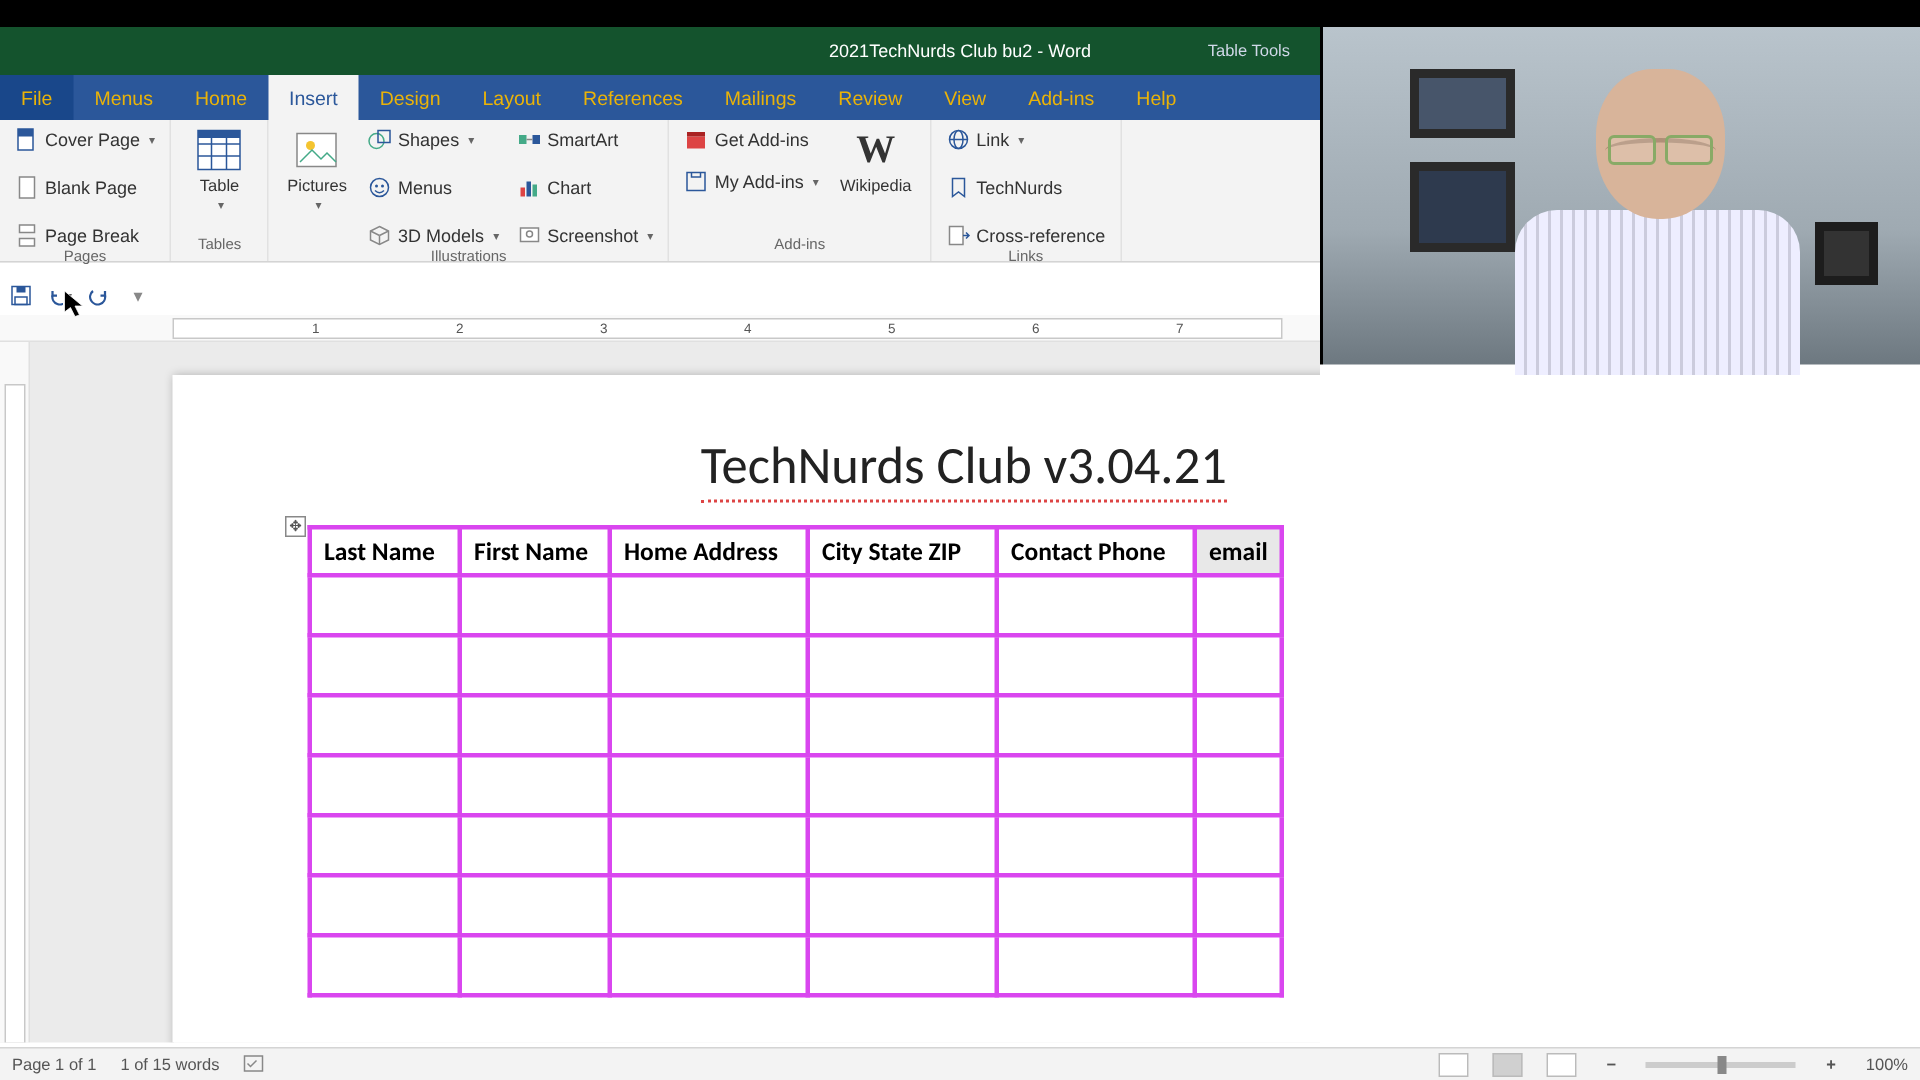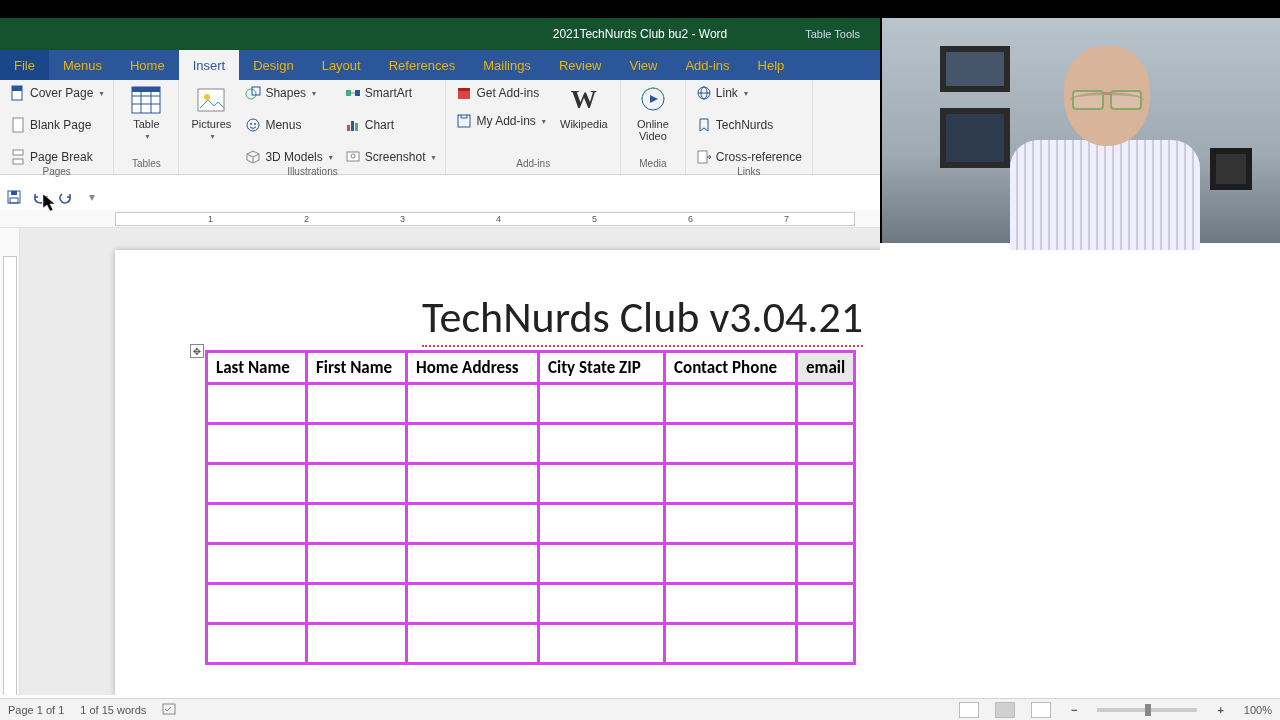--- a/index.html
+++ b/index.html
@@ -35,21 +35,21 @@
 
 .ruler-area { position: absolute; top: 210px; left: 0; width: 880px; height: 18px; background: #f9f9f9; border-bottom: 1px solid #e0e0e0; }
 .ruler-h { position: absolute; left: 115px; top: 2px; width: 740px; height: 14px; background: #fff; border: 1px solid #c8c8c8; font-size: 9px; color: #555; }
 .ruler-h .tick { position: absolute; top: 1px; }
 .tabstop { position: absolute; left: 4px; top: 214px; width: 14px; height: 14px; border: 1px solid #999; background: #fff; font-size: 9px; color: #333; display: flex; align-items: center; justify-content: center; }
 
 .doc-area { position: absolute; top: 228px; left: 0; width: 880px; bottom: 25px; background: #ebebeb; overflow: hidden; }
 .vruler { position: absolute; left: 0; top: 0; width: 20px; bottom: 0; background: #f9f9f9; border-right: 1px solid #e0e0e0; }
 .vruler .vstrip { position: absolute; left: 3px; top: 28px; width: 14px; height: 440px; background: #fff; border: 1px solid #c8c8c8; }
 .page { position: absolute; left: 115px; top: 22px; width: 1055px; min-height: 700px; background: #fff; box-shadow: 0 0 6px rgba(0,0,0,.25); }
-.doc-title { font-family: Calibri, sans-serif; font-size: 44px; color: #222; text-align: center; margin-top: 40px; }
+.doc-title { font-family: Calibri, sans-serif; font-size: 35px; color: #222; text-align: center; margin-top: 40px; }
 .doc-title .spellwiggle { background: linear-gradient(90deg, transparent 0, transparent 90%) bottom repeat-x; border-bottom: 2px dotted #d44; padding-bottom: 1px; }
 
 .table-anchor { position: absolute; left: 75px; top: 94px; width: 14px; height: 14px; border: 1px solid #888; background: #fff; display: flex; align-items: center; justify-content: center; font-size: 10px; color: #555; }
 table.doc { position: absolute; left: 90px; top: 100px; border-collapse: collapse; font-family: Calibri, sans-serif; }
 table.doc th, table.doc td { border: 3px solid #d946ef; padding: 4px 8px; height: 40px; font-size: 17px; font-weight: bold; text-align: left; vertical-align: top; }
 table.doc th { height: 22px; }
 table.doc td { font-weight: normal; }
 .col0{width:100px}.col1{width:100px}.col2{width:132px}.col3{width:126px}.col4{width:132px}.col5{width:52px}
 
 .cursor-arrow { position: absolute; top: 193px; left: 42px; width: 0; height: 0; pointer-events: none; }
@@ -269,35 +269,20 @@
           </div>
       </div>
       <div class="bigbtn" style="width:56px">
         <span class="bico" style="font-family:serif;font-size:26px;font-weight:bold;color:#333">W</span>
         <span>Wikipedia</span>
       </div>
     </div>
     <div class="glabel">Add-ins</div>
   </div>
 
-  <div class="rgroup">
-    <div class="items">
-      <div class="bigbtn">
-        <span class="bico">
-            <svg width="30" height="26">
-              <circle cx="15" cy="12" r="11" fill="none" stroke="#2b579a"></circle>
-              <polygon points="12,8 20,12 12,16" fill="#2b579a"></polygon>
-              <path d="M4 12 A11 11 0 0 1 26 12" fill="none" stroke="#4a8" stroke-width="1"></path>
-            </svg>
-          </span>
-        <span style="line-height:1.1">Online<br>Video</span>
-      </div>
-    </div>
-    <div class="glabel">Media</div>
-  </div>
 
   <div class="rgroup">
     <div class="items">
       <div class="vstack">
         <div class="ritem">
             <span class="ico">
               <svg width="16" height="16">
                 <circle cx="8" cy="8" r="6" fill="none" stroke="#2b579a"></circle>
                 <ellipse cx="8" cy="8" rx="3" ry="6" fill="none" stroke="#2b579a"></ellipse>
                 <line x1="2" y1="8" x2="14" y2="8" stroke="#2b579a"></line>

